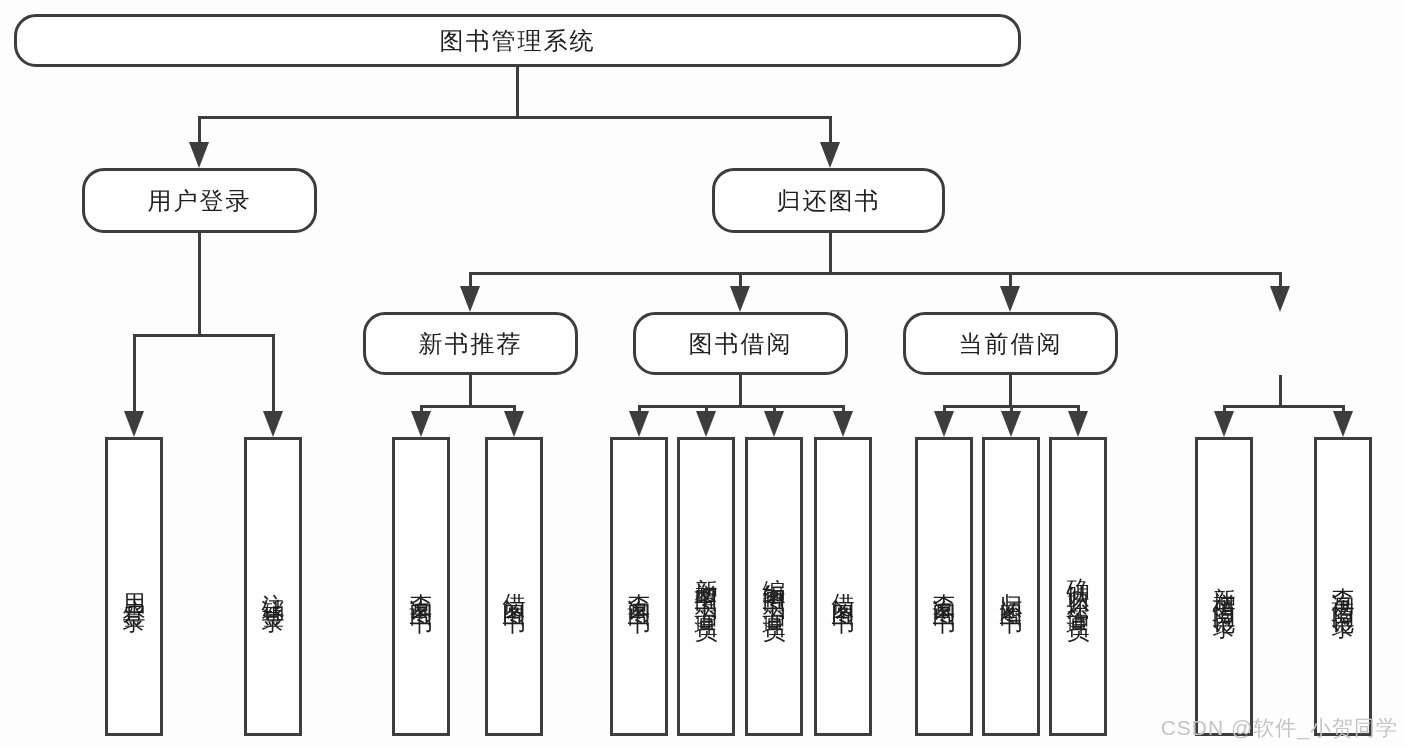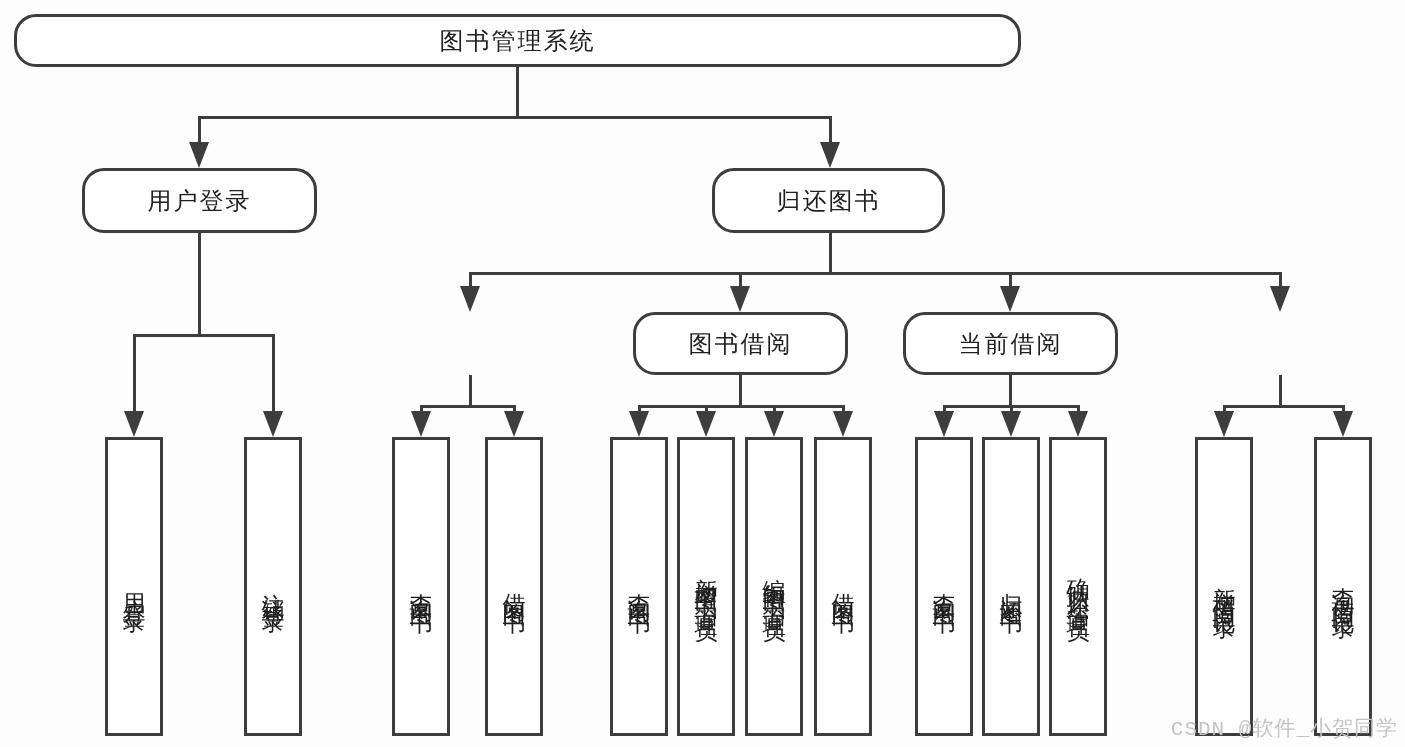--- a/index.html
+++ b/index.html
@@ -19,21 +19,21 @@
   }
   .vline{position:absolute;width:3px;background:#3d3d3d;}
   .hline{position:absolute;height:3px;background:#3d3d3d;}
   .arrow{
     position:absolute;width:0;height:0;
     border-left:10px solid transparent;border-right:10px solid transparent;
     border-top:26px solid #3d3d3d;
   }
   .watermark{
     position:absolute;top:714px;right:7px;font-size:21px;letter-spacing:1px;
-    color:#c4c4c4;white-space:nowrap;font-family:Liberation Mono, monospace;
+    color:#c4c4c4;white-space:nowrap;
   }
 </style>
 </head>
 <body>
 
 <div id="canvas">
 
   <div class="node h-node" style="left:14px;top:14px;width:1007px;height:53px;">图书管理系统</div>
 
   <div class="vline" style="left:516px;top:67px;height:52px;"></div>
@@ -58,20 +58,21 @@
   <div class="hline" style="left:469px;top:272px;width:812px;"></div>
   <div class="vline" style="left:469px;top:272px;height:20px;"></div>
   <div class="arrow" style="left:460px;top:286px;"></div>
   <div class="vline" style="left:739px;top:272px;height:20px;"></div>
   <div class="arrow" style="left:730px;top:286px;"></div>
   <div class="vline" style="left:1009px;top:272px;height:20px;"></div>
   <div class="arrow" style="left:1000px;top:286px;"></div>
   <div class="vline" style="left:1279px;top:272px;height:20px;"></div>
   <div class="arrow" style="left:1270px;top:286px;"></div>
 
+  <div class="node h-node" style="left:363px;top:312px;width:215px;height:63px;">新书推荐</div>
   <div class="node h-node" style="left:903px;top:312px;width:215px;height:63px;">当前借阅</div>
   <div class="node h-node" style="left:633px;top:312px;width:215px;height:63px;">图书借阅</div>
 
   <div class="vline" style="left:469px;top:375px;height:32px;"></div>
   <div class="hline" style="left:420px;top:405px;width:96px;"></div>
   <div class="vline" style="left:420px;top:405px;height:12px;"></div>
   <div class="arrow" style="left:411px;top:411px;"></div>
   <div class="vline" style="left:513px;top:405px;height:12px;"></div>
   <div class="arrow" style="left:504px;top:411px;"></div>
 

